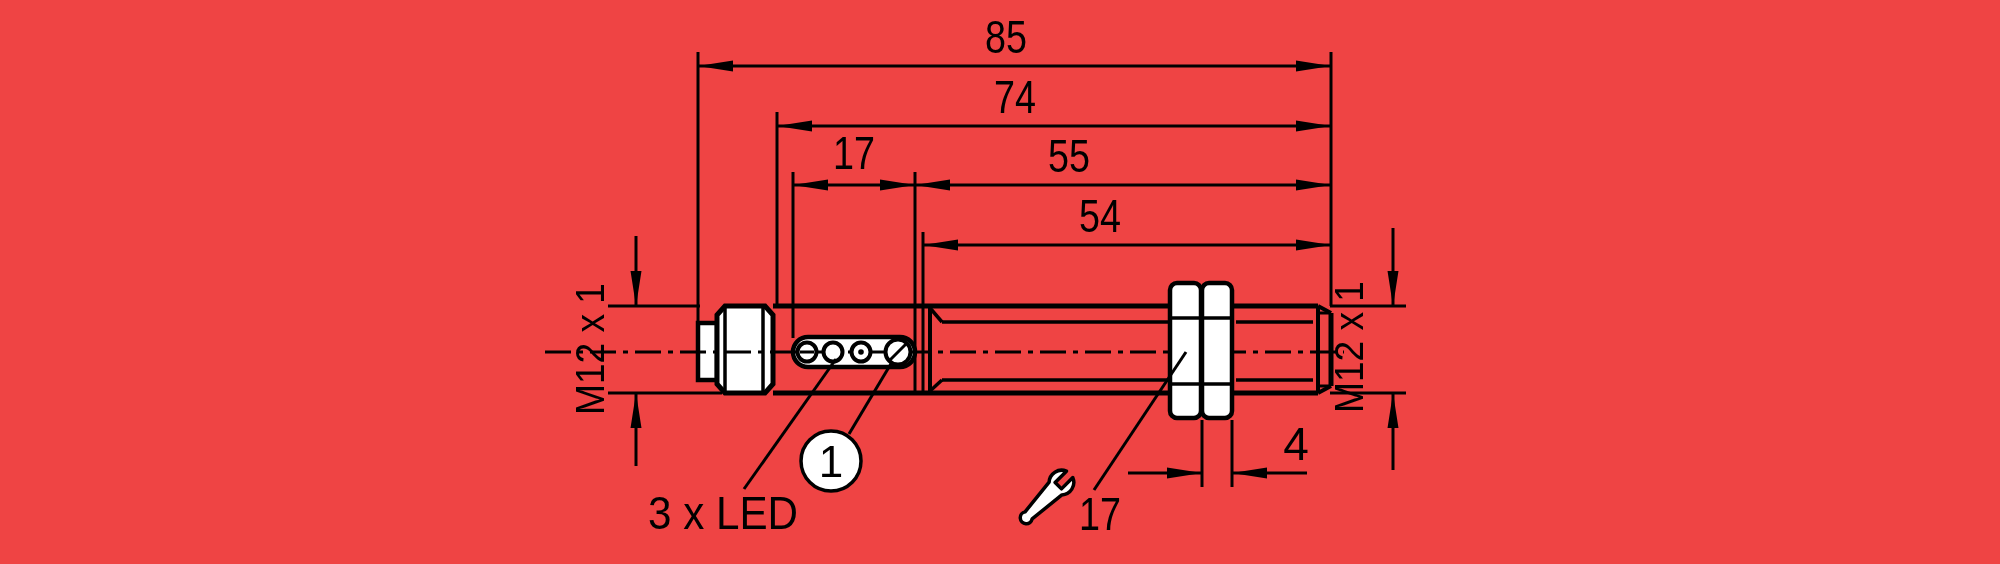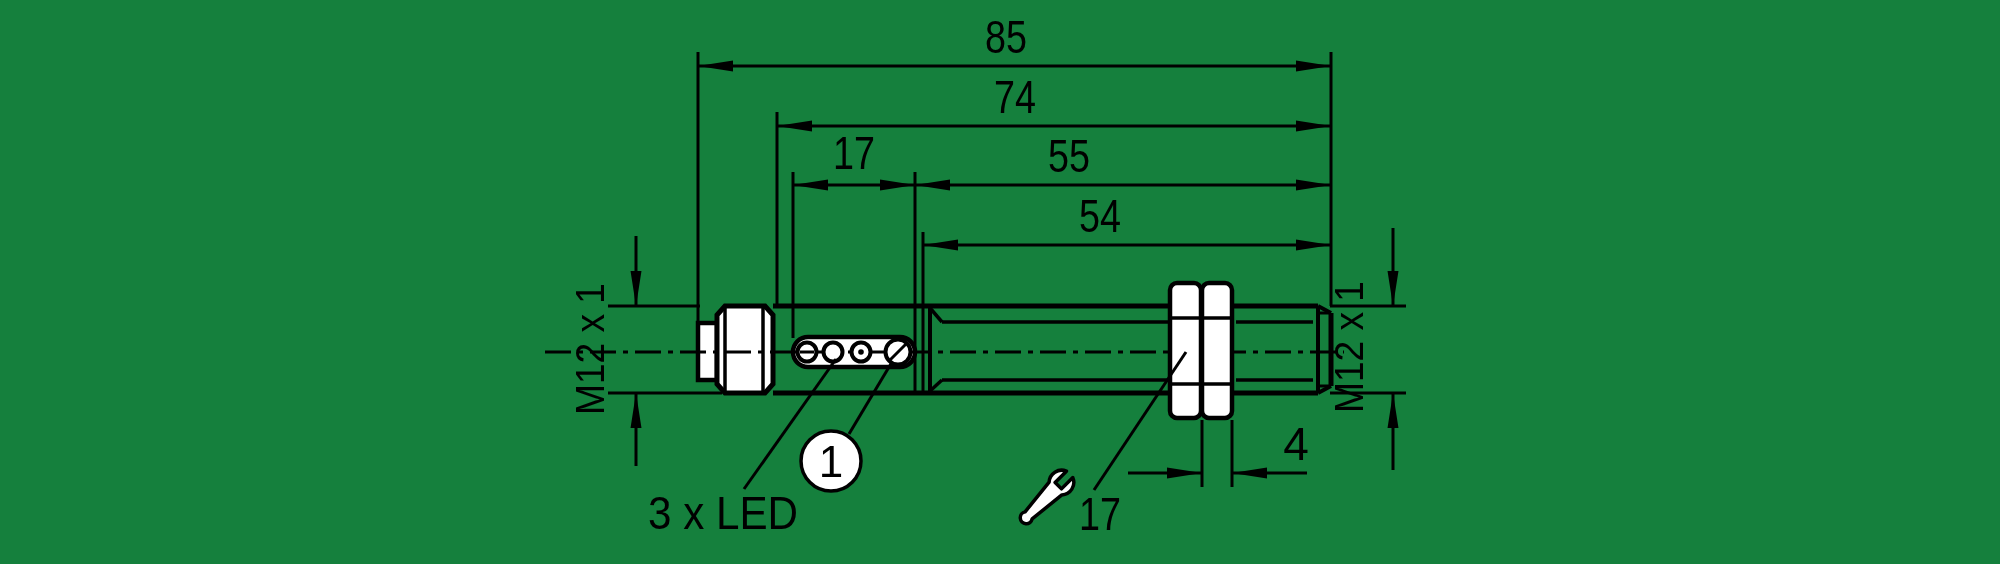--- a/index.html
+++ b/index.html
@@ -1,16 +1,16 @@
 <!DOCTYPE html>
 <html><head>
 <meta charset="utf-8">
 <style>
   html,body{margin:0;padding:0;background:#ffffff;}
-  .stage{width:2000px;height:564px;background:#15803d;position:relative;overflow:hidden;}
+  .stage{width:2000px;height:564px;background:#ef4444;position:relative;overflow:hidden;}
   svg{display:block;}
   text{font-family:"Liberation Sans","DejaVu Sans",sans-serif;fill:#000;}
   .dim-num{font-size:46px;}
   .thread-num{font-size:40px;}
   .callout-num{font-size:44px;}
 </style>
 </head>
 <body>
 
 <div class="stage">

